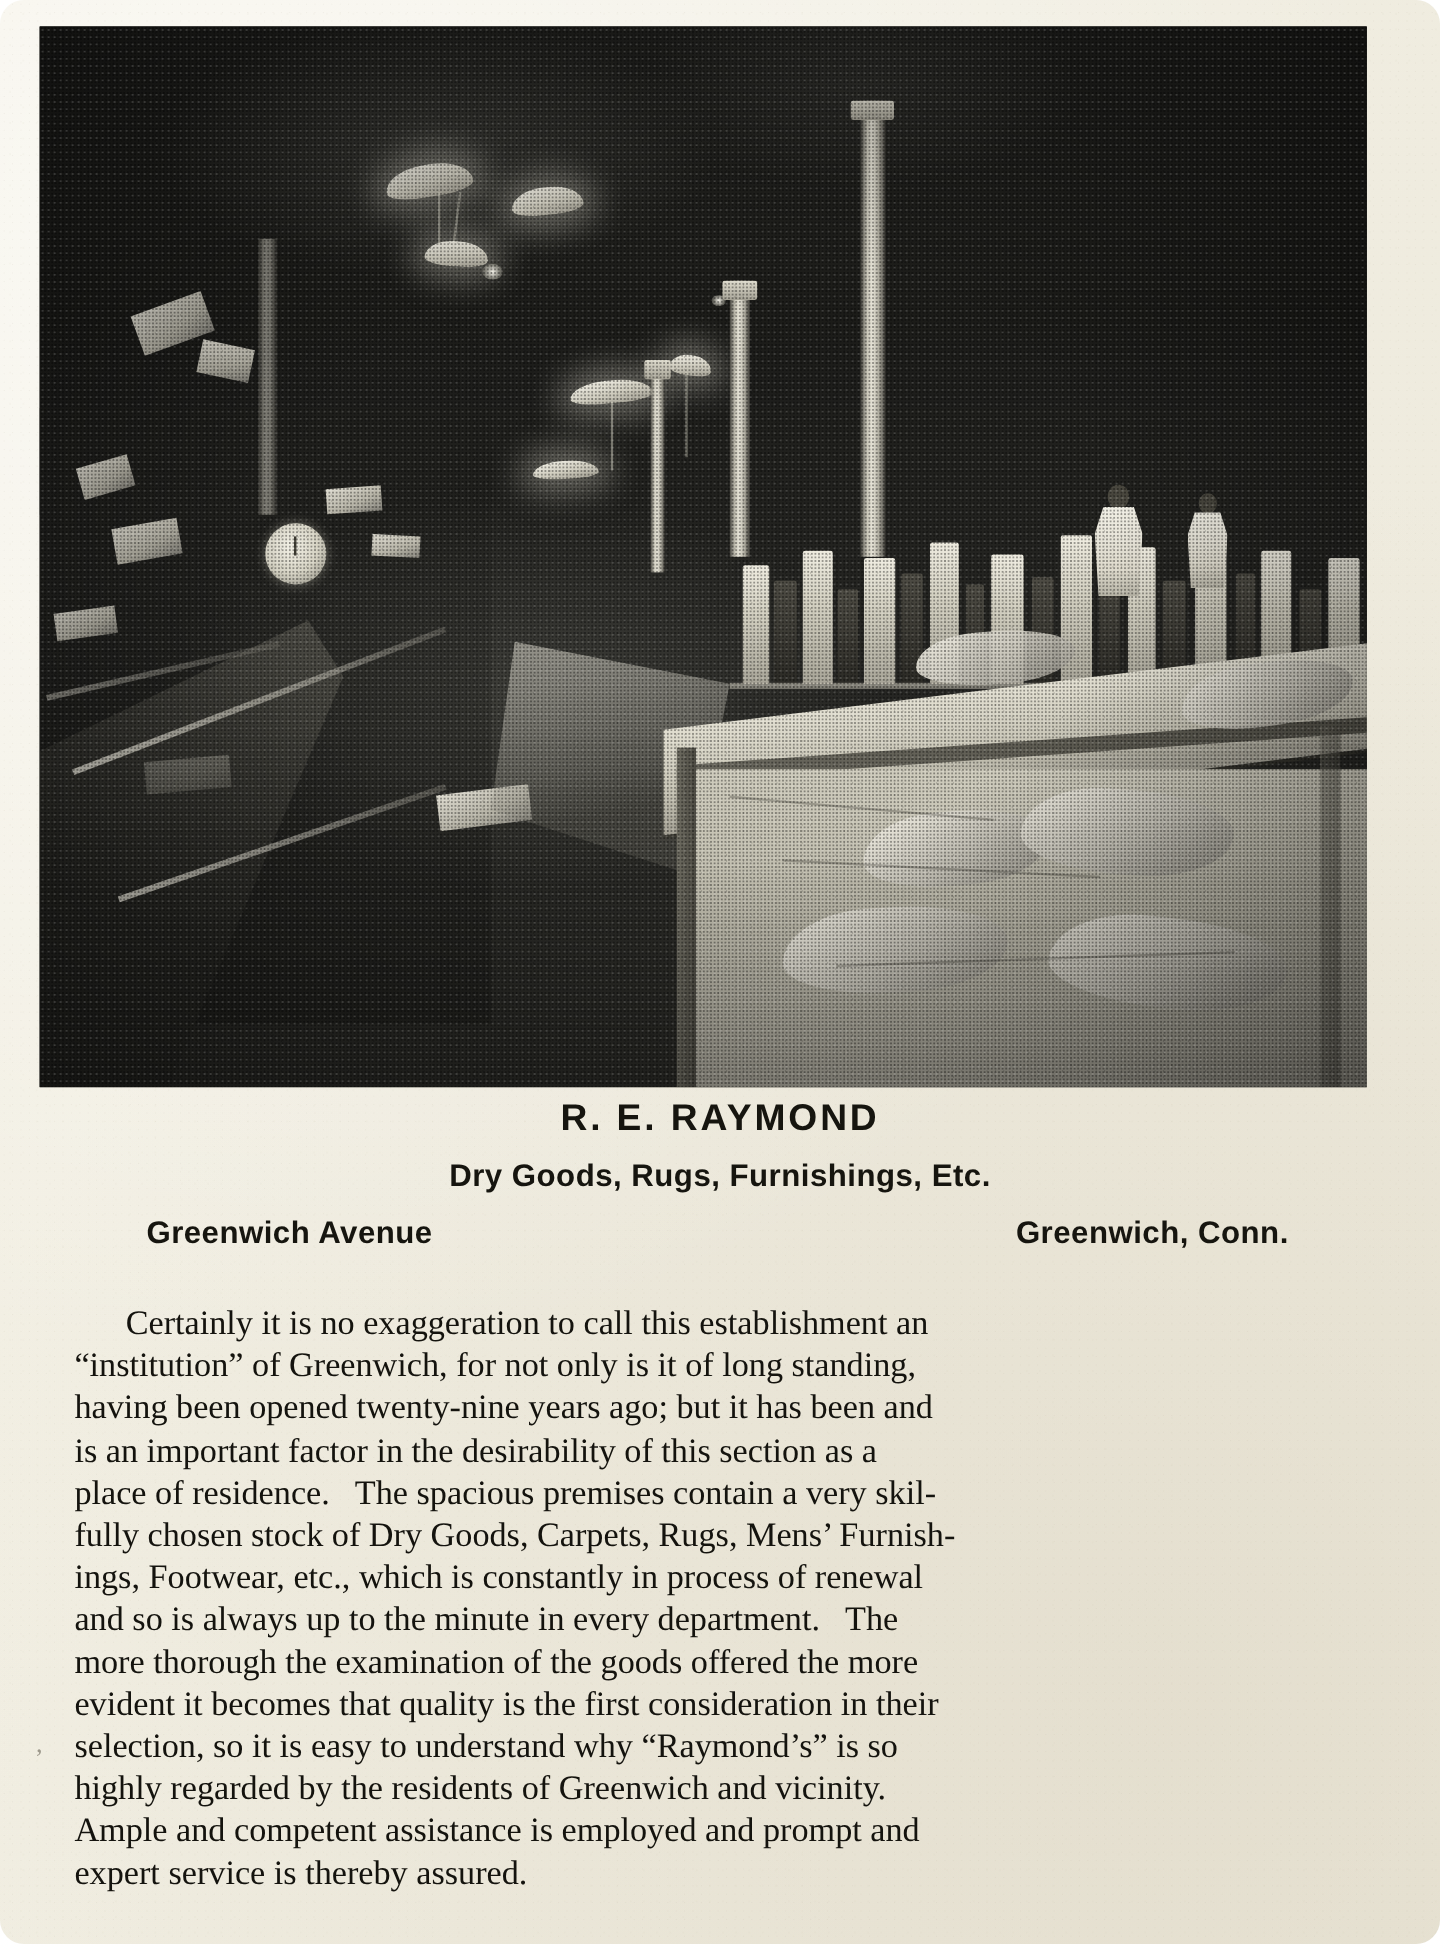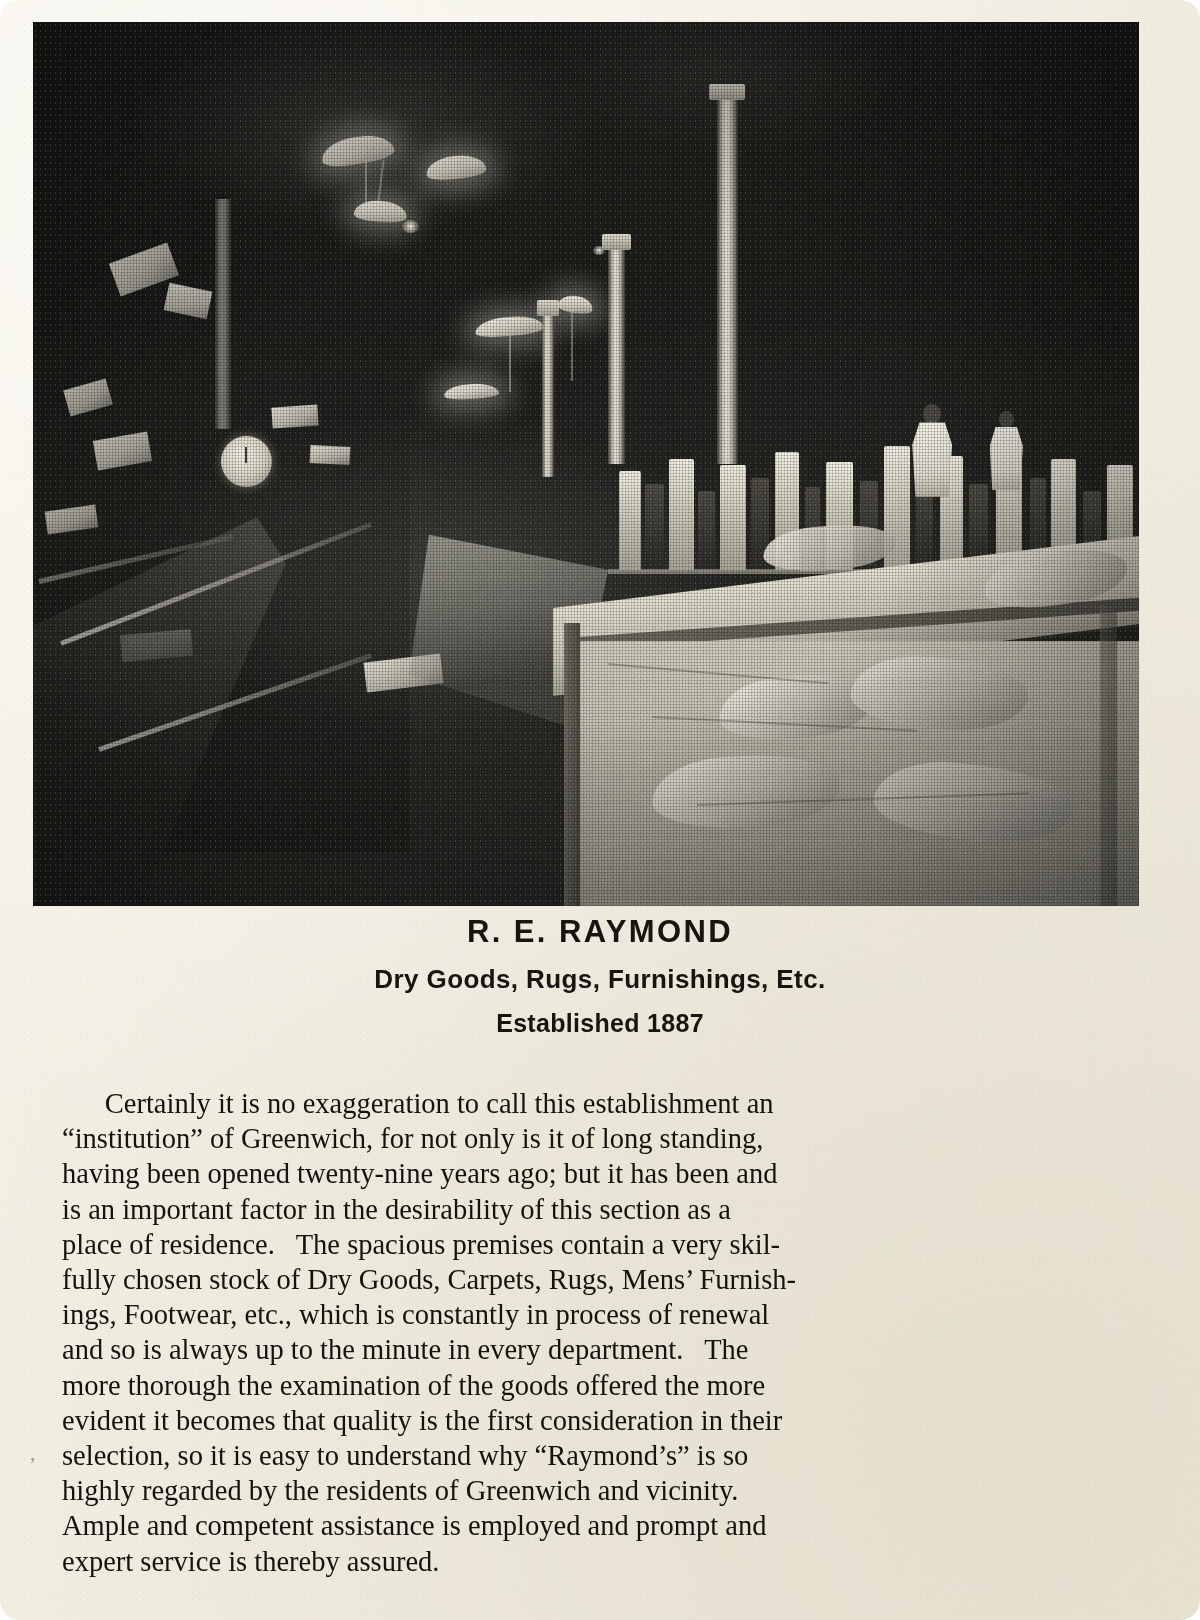--- a/index.html
+++ b/index.html
@@ -527,20 +527,23 @@
 
       <div class="vignette"></div>
       <div class="grain-noise"></div>
       <div class="halftone"></div>
     </div>
   </div>
 
   <div class="caption">
     <div class="biz-name">R. E. RAYMOND</div>
     <div class="biz-trade">Dry Goods, Rugs, Furnishings, Etc.</div>
-    <div class="biz-est">Established 1887</div>
+    <div class="addr-row">
+      <span class="addr-street">Greenwich Avenue</span>
+      <span class="addr-city">Greenwich, Conn.</span>
+    </div>
   </div>
 
   <div class="body-copy"><span class="ln">      Certainly it is no exaggeration to call this establishment an</span><span class="ln">“institution” of Greenwich, for not only is it of long standing,</span><span class="ln">having been opened twenty-nine years ago; but it has been and</span><span class="ln">is an important factor in the desirability of this section as a</span><span class="ln">place of residence.   The spacious premises contain a very skil-</span><span class="ln">fully chosen stock of Dry Goods, Carpets, Rugs, Mens’ Furnish-</span><span class="ln">ings, Footwear, etc., which is constantly in process of renewal</span><span class="ln">and so is always up to the minute in every department.   The</span><span class="ln">more thorough the examination of the goods offered the more</span><span class="ln">evident it becomes that quality is the first consideration in their</span><span class="ln">selection, so it is easy to understand why “Raymond’s” is so</span><span class="ln">highly regarded by the residents of Greenwich and vicinity.</span><span class="ln">Ample and competent assistance is employed and prompt and</span><span class="ln">expert service is thereby assured.</span></div>
 
   <div class="margin-speck">,</div>
 
 </div>
 
 </body></html>

